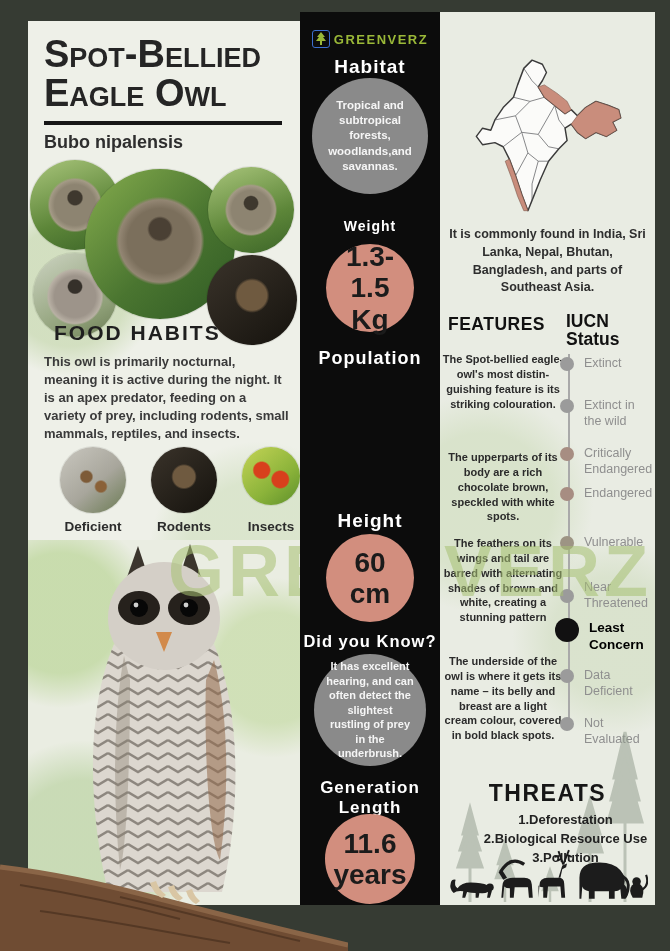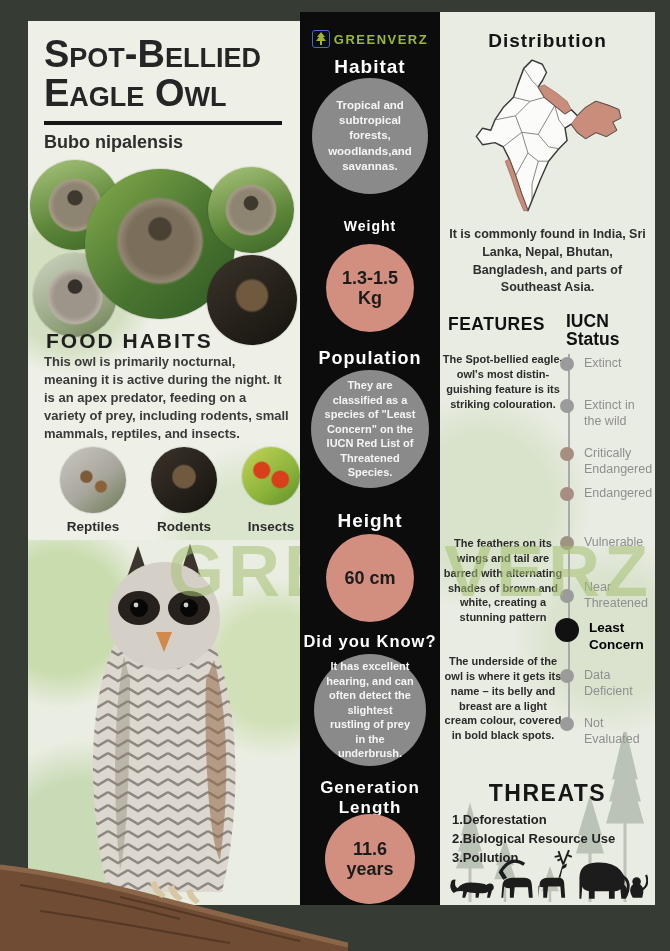--- a/index.html
+++ b/index.html
@@ -37,61 +37,61 @@
   .c-rock { background:
       radial-gradient(circle at 40% 45%, #7d5b38 0 10%, transparent 13%),
       radial-gradient(circle at 62% 60%, #8a6138 0 9%, transparent 12%),
       linear-gradient(140deg,#c9c7bf,#a8a69c 55%,#6a7a52); }
   .c-lady { background:
       radial-gradient(circle at 34% 40%, #d8401c 0 15%, transparent 18%),
       radial-gradient(circle at 66% 56%, #d8401c 0 16%, transparent 19%),
       radial-gradient(circle at 38% 36%, #1b1b1b 0 4%, transparent 6%),
       linear-gradient(140deg,#c4d456,#8bb33a 60%,#5d8f2a); }
 
-  .food-heading { position:absolute; left:18px; top:300px; font-size:21px; font-weight:800; letter-spacing:2px; color:#1f1f1f;margin-top:8px; }
+  .food-heading { position:absolute; left:26px; top:300px; font-size:21px; font-weight:800; letter-spacing:2px; color:#1f1f1f; }
   .food-text { position:absolute; left:16px; top:332px; width:246px; font-size:13px; font-weight:600; color:#3a3a3a; line-height:1.38; }
   .prey-label { position:absolute; font-size:13.5px; font-weight:700; color:#2c2c2c; width:80px; text-align:center; }
 
   .photo-block { position:absolute; left:0; top:519px; width:272px; height:365px;
     background:
       radial-gradient(circle at 12% 20%, rgba(160,200,110,.45) 0 60px, transparent 95px),
       radial-gradient(circle at 90% 35%, rgba(170,205,120,.4) 0 55px, transparent 90px),
       radial-gradient(circle at 20% 85%, rgba(140,185,100,.35) 0 70px, transparent 110px),
       #eaede2; }
 
   
   .center-panel { position:absolute; left:300px; top:12px; width:140px; height:893px; background:#0c0c0c; z-index:3; }
   .logo-row { position:absolute; top:18px; left:0; width:140px; display:flex; align-items:center; justify-content:center; gap:4px; }
   .logo-box { width:18px; height:18px; border:1.5px solid #3c6fd0; border-radius:3px; display:flex; align-items:center; justify-content:center; }
   .logo-text { color:#9ab838; font-weight:800; font-size:13px; letter-spacing:1.5px; }
   .stat-heading { position:absolute; left:0; width:140px; text-align:center; color:#ffffff; font-weight:700; letter-spacing:1px; }
   .stat-circle { position:absolute; border-radius:50%; display:flex; align-items:center; justify-content:center; text-align:center; }
   .circle-gray { background:#8a8a8a; color:#f5f5f5; font-size:11.5px; font-weight:700; line-height:1.32; padding:12px; }
-  .circle-salmon { background:#d28e7e; color:#1b1b1b; font-weight:700; font-size:18px; line-height:1.12; padding:8px; }
+  .circle-salmon { background:#d28e7e; color:#1b1b1b; font-weight:700; font-size:28px; line-height:1.12; padding:8px; }
 
   
   .right-panel { position:absolute; left:440px; top:12px; width:215px; height:893px; z-index:1;
     background:
       radial-gradient(circle at 20% 55%, rgba(160,195,120,.22) 0 70px, transparent 110px),
       radial-gradient(circle at 80% 70%, rgba(150,185,110,.18) 0 60px, transparent 100px),
       #e9ece3; }
   .dist-heading { position:absolute; top:18px; left:0; width:215px; text-align:center; font-size:19px; font-weight:800; letter-spacing:1px; color:#141414; }
   .map-wrap { position:absolute; top:44px; left:25px; width:165px; height:165px; }
   .dist-text { position:absolute; top:214px; left:8px; width:199px; text-align:center; font-size:12.5px; font-weight:700; color:#2e2e2e; line-height:1.42; }
   .features-heading { position:absolute; top:302px; left:8px; font-size:17.5px; font-weight:800; color:#111; letter-spacing:.5px; }
   .iucn-heading { position:absolute; top:300px; left:126px; font-size:17.5px; font-weight:800; color:#111; line-height:1.05; width:85px; }
   .feature-item { position:absolute; left:2px; width:122px; text-align:center; font-size:11px; font-weight:700; color:#2b2b2b; line-height:1.35; }
   .timeline-line { position:absolute; left:128px; top:342px; width:2px; height:372px; background:#a9a9a9; }
   .iucn-row { position:absolute; left:120px; display:flex; align-items:flex-start; gap:10px; width:95px; }
   .iucn-dot { width:14px; height:14px; border-radius:50%; background:#9b9b9b; flex:0 0 auto; margin-top:1px; }
   .iucn-dot.active { width:24px; height:24px; margin-left:-5px; margin-top:-2px; }
   .iucn-label { font-size:12.5px; font-weight:400; color:#8f8f8f; line-height:1.25; }
   .iucn-row.active .iucn-label { color:#000; font-size:13.5px; font-weight:800; }
   .threats-heading { position:absolute; top:768px; left:0; width:215px; text-align:center; font-size:23px; font-weight:800; letter-spacing:1.5px; color:#161616; }
-  .threat-item { position:absolute; left:0; width:215px; font-size:13px; font-weight:700; color:#222;padding-left:12px; }
+  .threat-item { position:absolute; left:12px; width:215px; text-align:center; font-size:13px; font-weight:700; color:#222;padding-left:12px; }
   .pines { position:absolute; left:0; top:690px; width:215px; height:203px; opacity:.5; }
   .animals { position:absolute; left:8px; top:833px; width:200px; height:58px; }
 
   
   .watermark { position:absolute; left:168px; top:530px; z-index:2; font-size:72px; font-weight:800; letter-spacing:4px; color:#a7c173; opacity:.55; pointer-events:none; }
   .branch-svg { position:absolute; left:0; top:845px; width:348px; height:106px; z-index:4; }
   .big-owl-svg { position:absolute; left:0; top:0; width:272px; height:365px; }
 </style>
 </head>
 <body>
@@ -111,21 +111,21 @@
     <div class="owl-circle c-foliage" style="left:57px;top:148px;width:150px;height:150px;"></div>
     <div class="owl-circle c-foliage2" style="left:180px;top:146px;width:86px;height:86px;"></div>
     <div class="owl-circle c-dark" style="left:179px;top:234px;width:90px;height:90px;"></div>
 
     <div class="food-heading">FOOD HABITS</div>
     <div class="food-text">This owl is primarily nocturnal, meaning it is active during the night. It is an apex predator, feeding on a variety of prey, including rodents, small mammals, reptiles, and insects.</div>
 
     <div class="owl-circle c-rock" style="left:32px;top:426px;width:66px;height:66px;"></div>
     <div class="owl-circle c-dark" style="left:123px;top:426px;width:66px;height:66px;"></div>
     <div class="owl-circle c-lady" style="left:214px;top:426px;width:58px;height:58px;"></div>
-    <div class="prey-label" style="left:25px;top:498px;">Reptiles</div>
+    <div class="prey-label" style="left:25px;top:498px;">Deficient</div>
     <div class="prey-label" style="left:116px;top:498px;">Rodents</div>
     <div class="prey-label" style="left:203px;top:498px;">Insects</div>
 
     <div class="photo-block">
       <svg class="big-owl-svg" viewBox="0 0 272 365">
         <defs>
           <pattern id="bars" width="20" height="13" patternUnits="userSpaceOnUse">
             <path d="M0 5 l10 6 10 -6" stroke="#4c453d" stroke-width="2.4" fill="none"></path>
           </pattern>
         </defs>
@@ -157,34 +157,32 @@
       <span class="logo-text">GREENVERZ</span>
     </div>
 
     <div class="stat-heading" style="top:44px;font-size:19px;">Habitat</div>
     <div class="stat-circle circle-gray" style="left:12px;top:66px;width:116px;height:116px;">Tropical and subtropical forests, woodlands,and savannas.</div>
 
     <div class="stat-heading" style="top:206px;font-size:14px;">Weight</div>
     <div class="stat-circle circle-salmon" style="left:26px;top:232px;width:88px;height:88px;">1.3-1.5 Kg</div>
 
     <div class="stat-heading" style="top:336px;font-size:18px;">Population</div>
-    <div class="stat-circle circle-gray" style="left:11px;top:358px;width:118px;height:118px;font-size:11px;">They are classified as a species of "Least Concern" on the IUCN Red List of Threatened Species.</div>
 
     <div class="stat-heading" style="top:498px;font-size:19px;">Height</div>
     <div class="stat-circle circle-salmon" style="left:26px;top:522px;width:88px;height:88px;">60 cm</div>
 
     <div class="stat-heading" style="top:620px;font-size:16.5px;">Did you Know?</div>
     <div class="stat-circle circle-gray" style="left:14px;top:642px;width:112px;height:112px;font-size:11px;">It has excellent hearing, and can often detect the slightest rustling of prey in the underbrush.</div>
 
     <div class="stat-heading" style="top:766px;font-size:17px;line-height:1.15;padding:0 18px;">Generation Length</div>
     <div class="stat-circle circle-salmon" style="left:25px;top:802px;width:90px;height:90px;">11.6 years</div>
   </div>
 
   <div class="right-panel">
-    <div class="dist-heading">Distribution</div>
 
     <div class="map-wrap">
       <svg viewBox="0 0 150 160" width="165" height="165">
         <path d="M60 4 L70 8 L74 16 L70 24 L66 30 L72 40 L82 48 L92 56 L98 52 L104 58 L112 50 L122 44 L134 48 L144 52 L146 60 L138 64 L142 72 L132 78 L122 74 L112 80 L104 74 L98 66 L92 70 L94 82 L86 90 L76 102 L68 120 L60 140 L56 150 L50 134 L44 116 L38 100 L32 88 L24 84 L12 86 L6 78 L12 70 L20 72 L24 62 L32 50 L42 40 L46 28 L52 12 Z" fill="#fbfbf9" stroke="#3a3a3a" stroke-width="1.4" stroke-linejoin="round"></path>
         <g stroke="#55565a" stroke-width=".8" fill="none" opacity=".85">
           <path d="M52 12 L60 24 L66 30"></path>
             <path d="M42 40 L58 44 L72 40"></path>
           <path d="M24 62 L44 58 L58 44"></path>
             <path d="M44 58 L50 74 L66 76"></path>
           <path d="M32 88 L50 74"></path>
@@ -202,20 +200,21 @@
         <path d="M38 100 L44 116 L50 134 L56 150 L52 150 L46 136 L40 118 L34 102 Z" fill="#c98d7c" stroke="#7e5a4c" stroke-width=".6"></path>
       </svg>
     </div>
 
     <div class="dist-text">It is commonly found in India, Sri Lanka, Nepal, Bhutan, Bangladesh, and parts of Southeast Asia.</div>
 
     <div class="features-heading">FEATURES</div>
     <div class="iucn-heading">IUCN Status</div>
 
     <div class="feature-item" style="top:340px;">The Spot-bellied eagle-owl's most distin-guishing feature is its striking colouration.</div>
+    <div class="feature-item" style="top:438px;">The upperparts of its body are a rich chocolate brown, speckled with white spots.</div>
     <div class="feature-item" style="top:524px;">The feathers on its wings and tail are barred with alternating shades of brown and white, creating a stunning pattern</div>
     <div class="feature-item" style="top:642px;">The underside of the owl is where it gets its name – its belly and breast are a light cream colour, covered in bold black spots.</div>
 
     <div class="timeline-line"></div>
     <div class="iucn-row" style="top:344px;">
       <span class="iucn-dot" style="background: rgb(155, 155, 155);"></span>
       <span class="iucn-label">Extinct</span>
       </div>
     <div class="iucn-row" style="top:386px;">
       <span class="iucn-dot" style="background: rgb(155, 155, 155);"></span>

